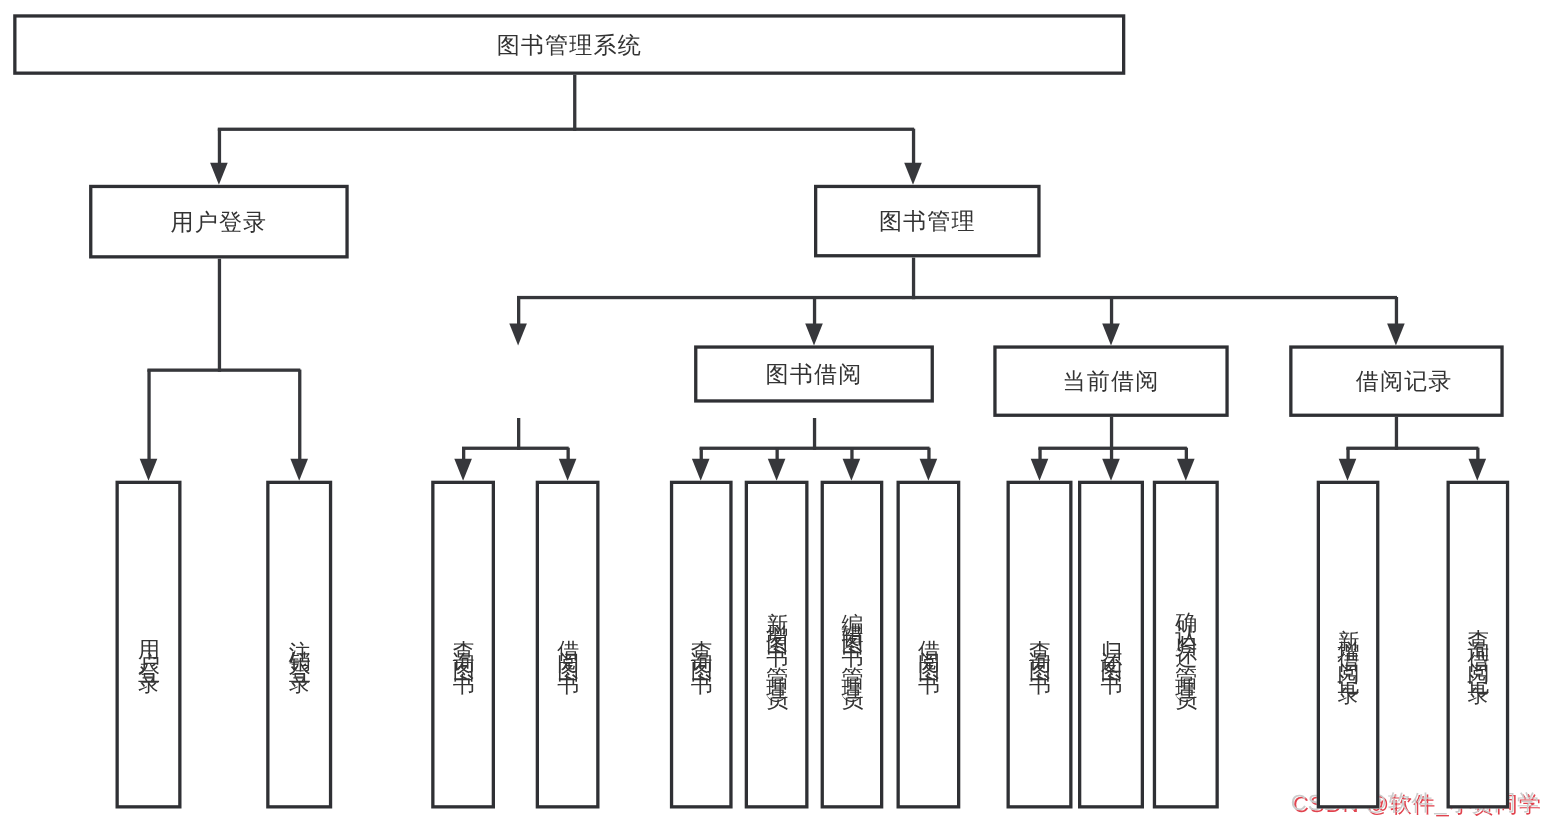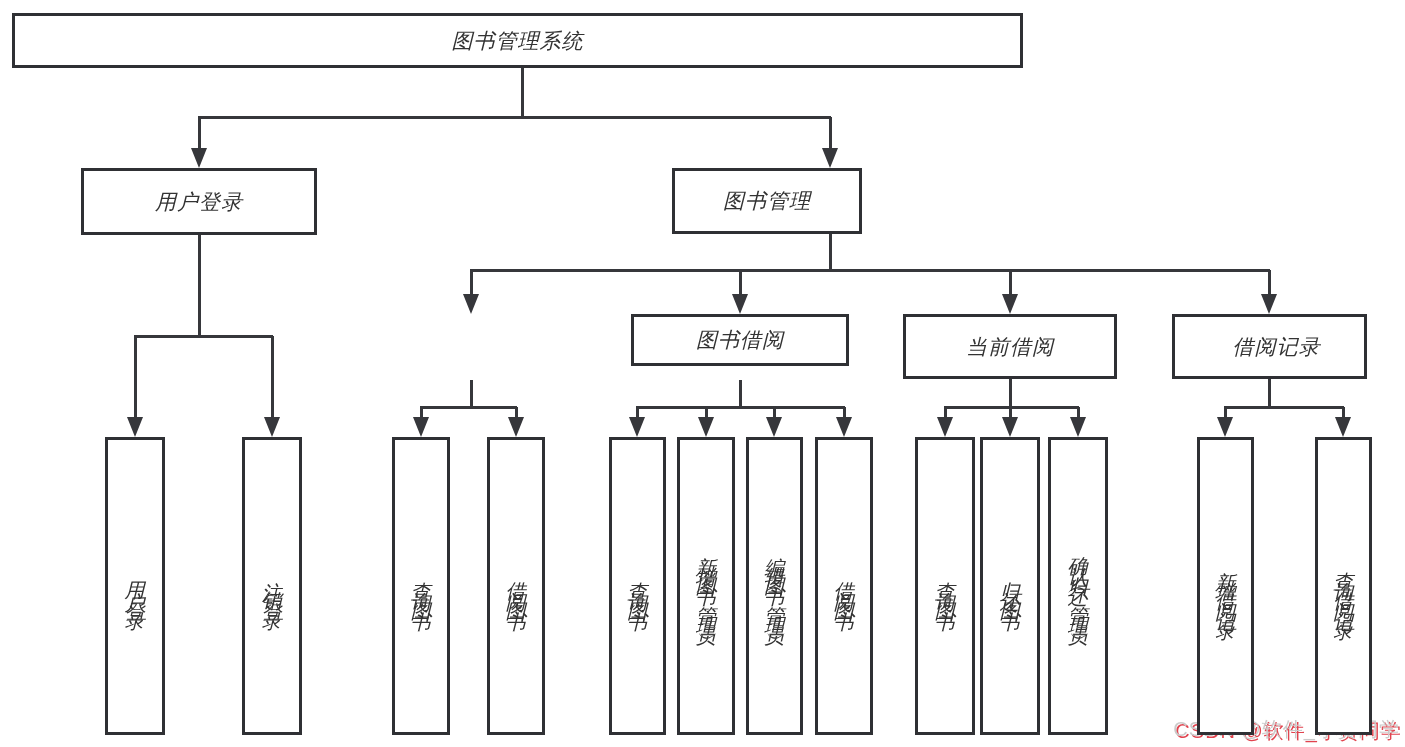--- a/index.html
+++ b/index.html
@@ -16,21 +16,20 @@
   .node {
     position: absolute;
     box-sizing: border-box;
     background: var(--box-bg, #ffffff);
     border: 3px solid var(--box-border, #2f3034);
     color: var(--text-color, #333333);
     display: flex;
     align-items: center;
     justify-content: center;
     text-align: center;
-    font-style: italic;
   }
   .node.h {
     font-size: 21px;
     letter-spacing: 1px;
     white-space: nowrap;
   }
   .node.v {
     writing-mode: vertical-rl;
     font-size: 20px;
     letter-spacing: 10px;
@@ -111,21 +110,21 @@
     <div class="arrow" style="left: 698px; top: 417px;"></div>
     <div class="arrow" style="left: 766px; top: 417px;"></div>
     <div class="arrow" style="left: 836px; top: 417px;"></div>
     <div class="arrow" style="left: 937px; top: 417px;"></div>
     <div class="arrow" style="left: 1002px; top: 417px;"></div>
     <div class="arrow" style="left: 1070px; top: 417px;"></div>
     <div class="arrow" style="left: 1217px; top: 417px;"></div>
     <div class="arrow" style="left: 1335px; top: 417px;"></div>
     <div class="node h" style="left: 12px; top: 13px; width: 1011px; height: 55px;">图书管理系统</div>
     <div class="node h" style="left: 81px; top: 168px; width: 236px; height: 67px;">用户登录</div>
-    <div class="node h" style="left: 672px; top: 168px; width: 190px; height: 66px;">图书管理</div>
+    <div class="node h" style="left: 740px; top: 168px; width: 206px; height: 66px;">图书管理</div>
     <div class="node h" style="left: 631px; top: 314px; width: 218px; height: 52px;">图书借阅</div>
     <div class="node h" style="left: 903px; top: 314px; width: 214px; height: 65px;">当前借阅</div>
     <div class="node h" style="left: 1172px; top: 314px; width: 195px; height: 65px; padding-left: 14px;">借阅记录</div>
     <div class="node v" style="left: 105px; top: 437px; width: 60px; height: 298px;">用户登录</div>
     <div class="node v" style="left: 242px; top: 437px; width: 60px; height: 298px;">注销登录</div>
     <div class="node v" style="left: 392px; top: 437px; width: 58px; height: 298px;">查询图书</div>
     <div class="node v" style="left: 487px; top: 437px; width: 58px; height: 298px;">借阅图书</div>
     <div class="node v" style="left: 609px; top: 437px; width: 57px; height: 298px;">查询图书</div>
     <div class="node v" style="left: 677px; top: 437px; width: 58px; height: 298px;">新增图书（管理员）</div>
     <div class="node v" style="left: 746px; top: 437px; width: 57px; height: 298px;">编辑图书（管理员）</div>

